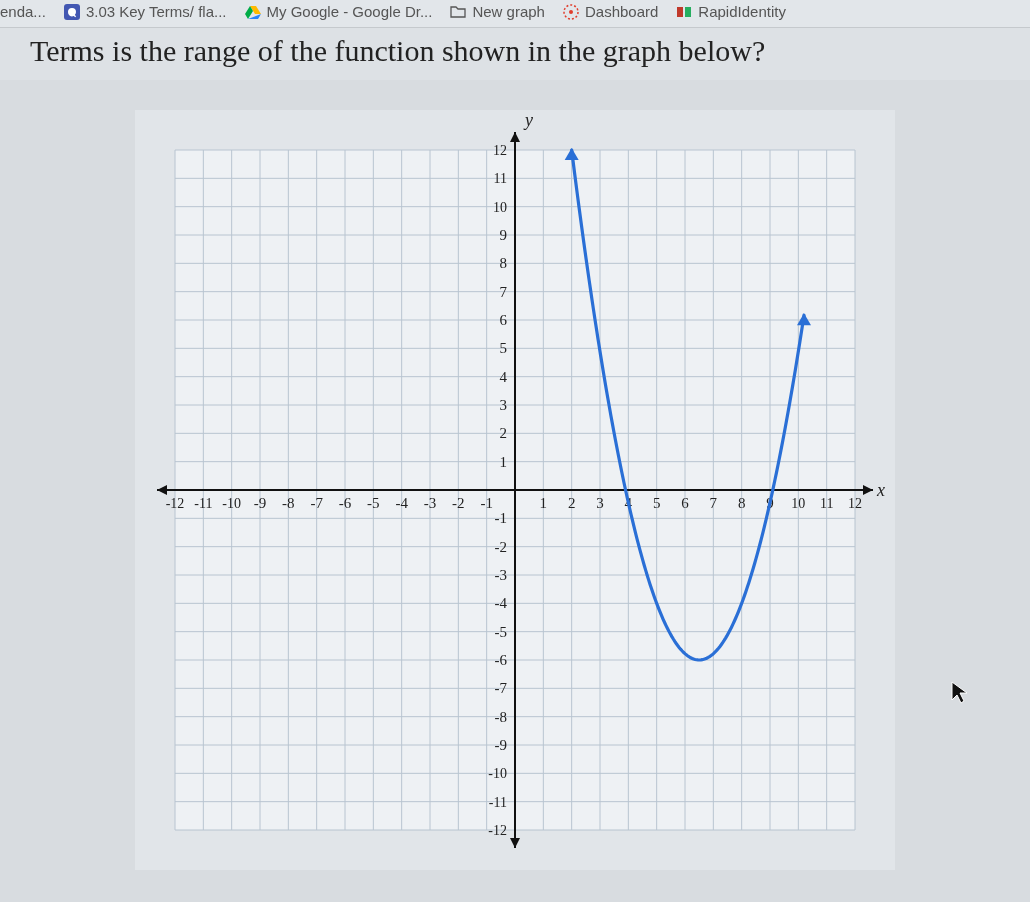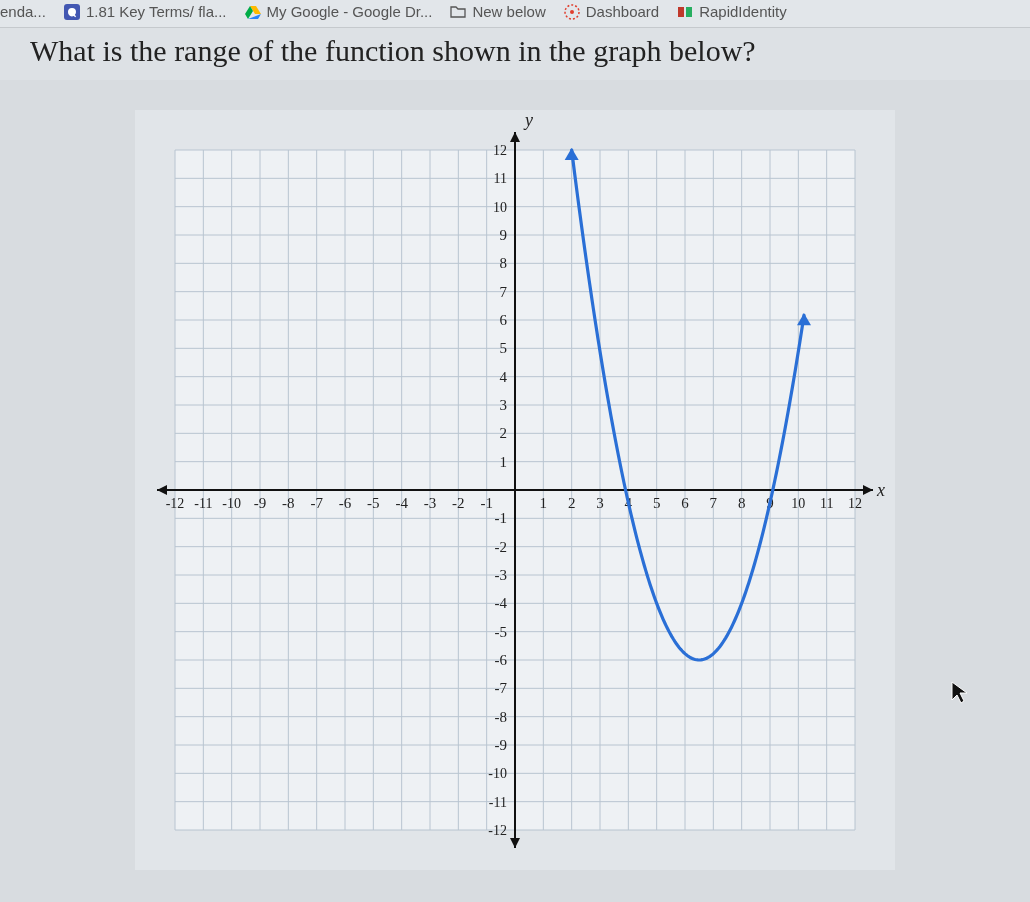--- a/index.html
+++ b/index.html
@@ -75,39 +75,39 @@
   <div class="bm-item">
     <span class="label">enda...</span>
   </div>
   <div class="bm-item">
     <span class="ico">
       <svg viewBox="0 0 16 16">
           <rect width="16" height="16" rx="3" fill="#4257b2"></rect>
           <path d="M4 8a4 4 0 1 1 8 0 4 4 0 0 1-1.2 2.9l1.4 1.4-1 1-1.4-1.4A4 4 0 0 1 4 8z" fill="#fff"></path>
         </svg>
     </span>
-    <span class="label">1.81 Key Terms/ fla...</span>
+    <span class="label">3.03 Key Terms/ fla...</span>
   </div>
   <div class="bm-item">
     <span class="ico">
       <svg viewBox="0 0 16 16">
           <polygon points="5,2 11,2 16,10 10,10" fill="#ffba00"></polygon>
           <polygon points="0,10 5,2 8,7 3,15" fill="#00ac47"></polygon>
           <polygon points="3,15 16,10 13,15" fill="#2684fc"></polygon>
         </svg>
     </span>
     <span class="label">My Google - Google Dr...</span>
   </div>
   <div class="bm-item">
     <span class="ico">
       <svg viewBox="0 0 16 16">
           <path d="M1 3h5l2 2h7v8H1z" fill="none" stroke="#555" stroke-width="1.3"></path>
         </svg>
     </span>
-    <span class="label">New below</span>
+    <span class="label">New graph</span>
   </div>
   <div class="bm-item">
     <span class="ico">
       <svg viewBox="0 0 16 16">
           <circle cx="8" cy="8" r="7" fill="none" stroke="#e03e2d" stroke-width="1.5" stroke-dasharray="2 2"></circle>
           <circle cx="8" cy="8" r="2" fill="#e03e2d"></circle>
         </svg>
     </span>
     <span class="label">Dashboard</span>
   </div>
@@ -115,21 +115,21 @@
     <span class="ico">
       <svg viewBox="0 0 16 16">
           <rect x="1" y="3" width="6" height="10" fill="#c0392b"></rect>
           <rect x="9" y="3" width="6" height="10" fill="#27ae60"></rect>
         </svg>
     </span>
     <span class="label">RapidIdentity</span>
   </div>
 </div>
 
-<div class="question">What is the range of the function shown in the graph below?</div>
+<div class="question">Terms is the range of the function shown in the graph below?</div>
 
 <div class="chart-wrap">
   <svg class="chart" id="chart-svg" width="760" height="760">
       <rect x="40" y="40" width="680" height="680" fill="#eef1f4" stroke="none"></rect>
       <line x1="40" y1="720" x2="40" y2="40" stroke="#b8c4d0" stroke-width="1"></line>
       <line x1="68.33333333333333" y1="720" x2="68.33333333333333" y2="40" stroke="#b8c4d0" stroke-width="1"></line>
       <line x1="96.66666666666666" y1="720" x2="96.66666666666666" y2="40" stroke="#b8c4d0" stroke-width="1"></line>
       <line x1="125" y1="720" x2="125" y2="40" stroke="#b8c4d0" stroke-width="1"></line>
       <line x1="153.33333333333331" y1="720" x2="153.33333333333331" y2="40" stroke="#b8c4d0" stroke-width="1"></line>
       <line x1="181.66666666666669" y1="720" x2="181.66666666666669" y2="40" stroke="#b8c4d0" stroke-width="1"></line>

